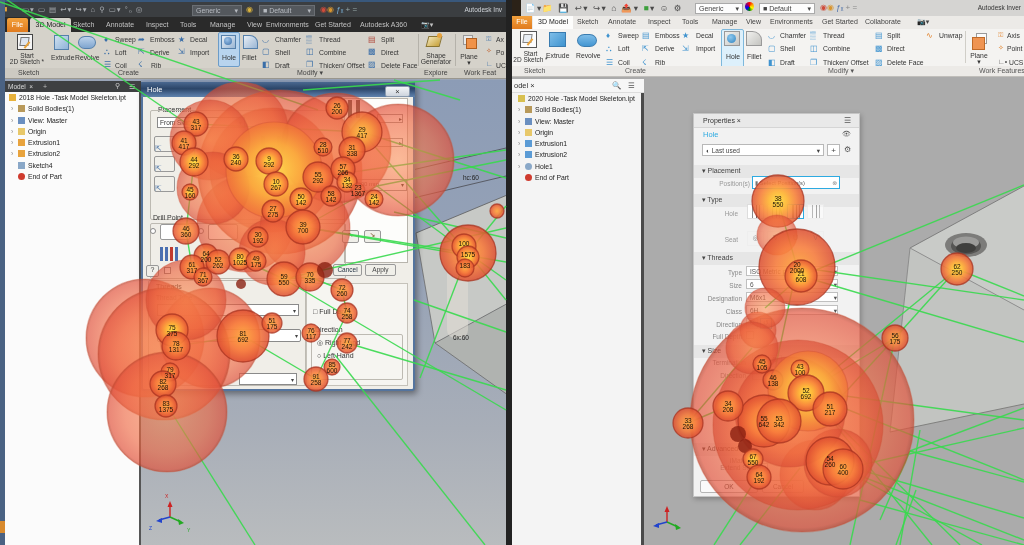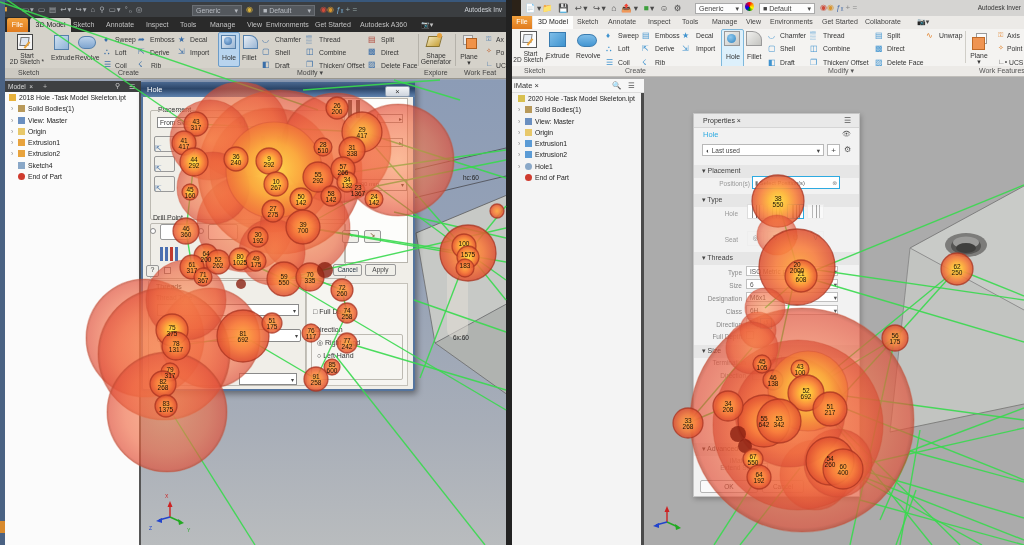--- a/index.html
+++ b/index.html
@@ -344,21 +344,21 @@
       <span class="t" style="left:486px;top:29px;font-size:7px;color:#555">∟•</span>
         <span class="t" style="left:497px;top:30px;font-size:6.8px;color:#333">UCS</span>
     </div>
     <div id="R-grouplbl" class="abs">
       <span class="t" style="left:12px;top:1px;font-size:7px;color:#555">Sketch</span>
       <span class="t" style="left:113px;top:1px;font-size:7px;color:#555">Create</span>
       <span class="t" style="left:316px;top:1px;font-size:7px;color:#555">Modify ▾</span>
       <span class="t" style="left:467px;top:1px;font-size:7px;color:#555">Work Features</span>
     </div>
     <div id="R-browserbar" class="abs">
-      <span class="t" style="left:2px;top:2px;font-size:7.5px;color:#333">iMate ×</span>
+      <span class="t" style="left:2px;top:2px;font-size:7.5px;color:#333">odel ×</span>
       <span class="t" style="left:100px;top:2px;font-size:7.5px;color:#555">🔍</span>
       <span class="t" style="left:116px;top:2px;font-size:7.5px;color:#555">☰</span>
     </div>
     <div id="R-tree" class="abs">
       <div class="trow"><i class="ti" style="background:#d8c050"></i><b>2020 Hole -Task Model Skeleton.ipt</b></div>
       <div class="trow"><s>›</s><i class="ti" style="background:#b8995a"></i>Solid Bodies(1)</div>
       <div class="trow"><s>›</s><i class="ti" style="background:#6a8fc0"></i>View: Master</div>
       <div class="trow"><s>›</s><i class="ti" style="background:#e8c86a"></i>Origin</div>
       <div class="trow"><s>›</s><i class="ti" style="background:#5b9bd5"></i>Extrusion1</div>
       <div class="trow"><s>›</s><i class="ti" style="background:#5b9bd5"></i>Extrusion2</div>

